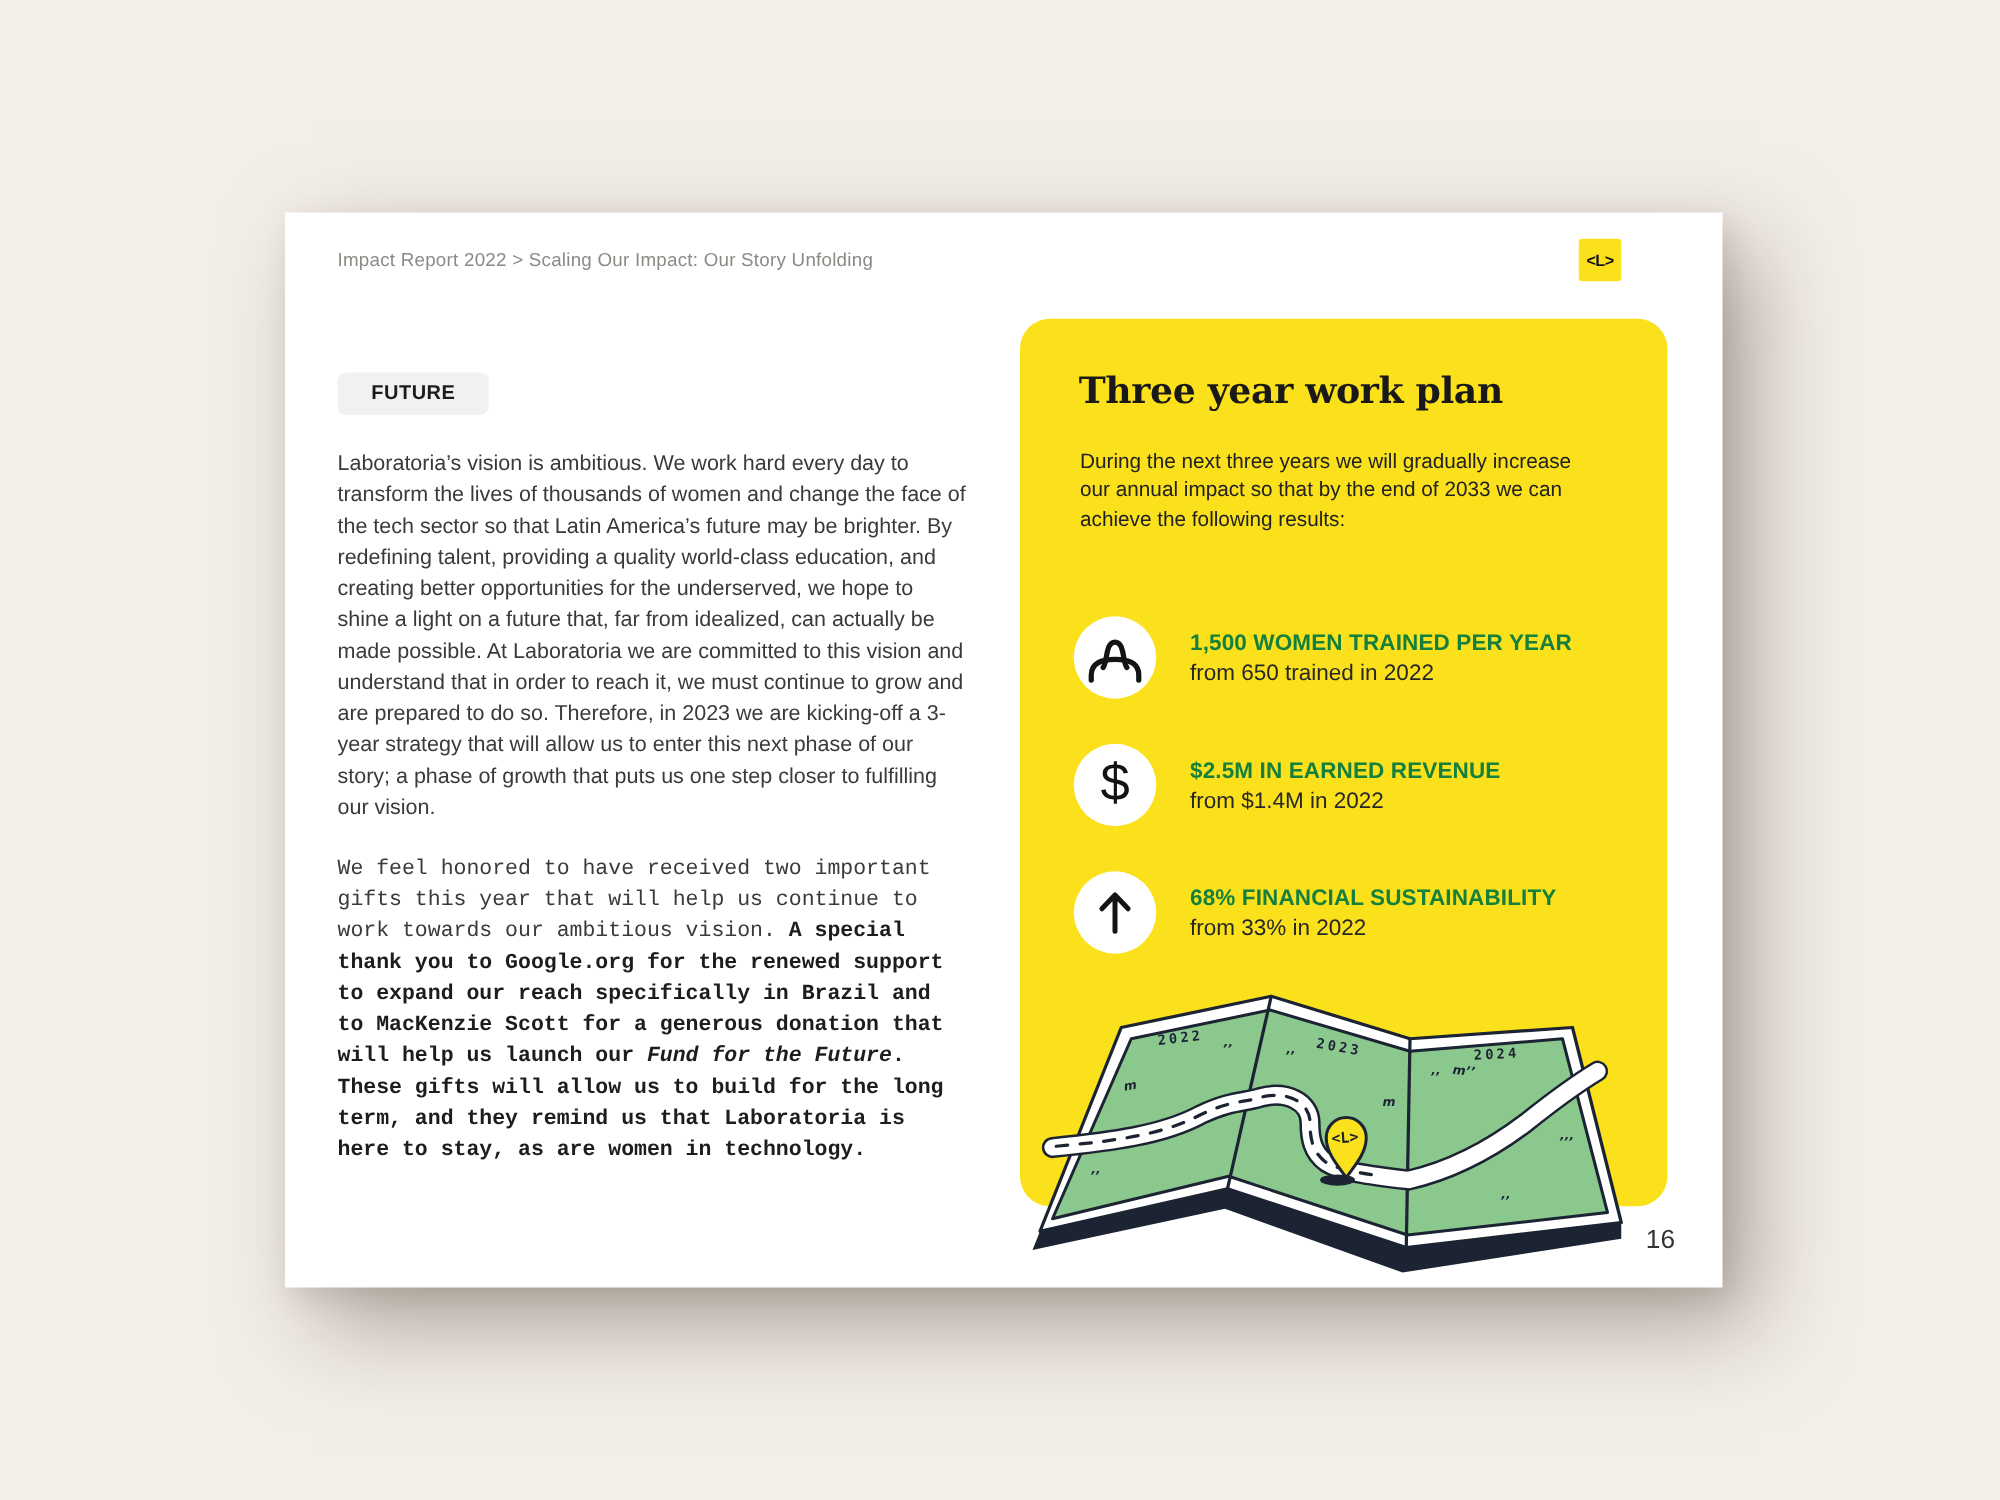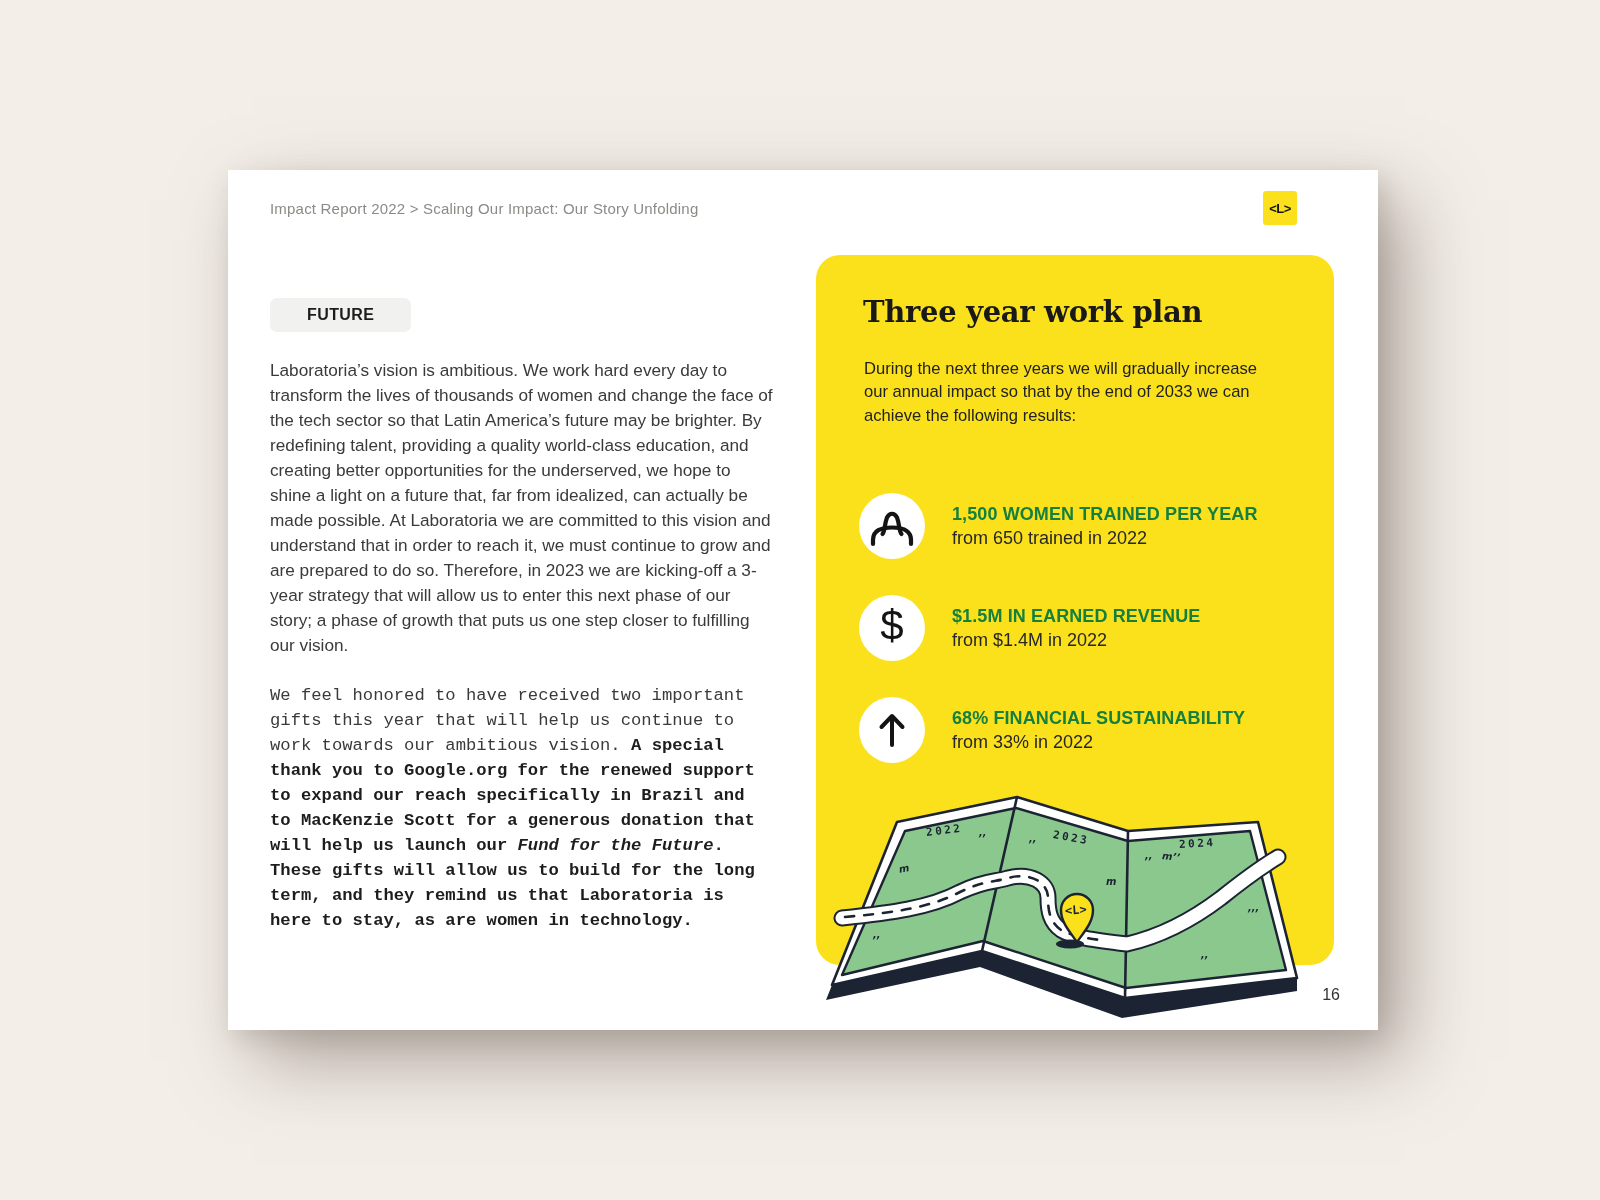--- a/index.html
+++ b/index.html
@@ -20,21 +20,21 @@
   }
   .logo {
     position:absolute; left:1035px; top:21px; width:34px; height:34px;
     background:#fbe11c; border-radius:3px;
     display:flex; align-items:center; justify-content:center;
     font-size:13px; font-weight:bold; color:#131313; letter-spacing:-0.5px;
   }
   .badge {
     position:absolute; left:42px; top:128px;
     background:#f1f1f0; border-radius:7px;
-    padding:8px 37px;
+    padding:8px 27px;
     font-size:16px; font-weight:bold; color:#1c1c1c; letter-spacing:0.4px;
   }
   .left-col {
     position:absolute; left:42px; top:188px; width:503px;
     font-size:17.2px; line-height:25px; color:#3a3a3a;
   }
   .left-col p + p { margin-top:25px;font-family:Liberation Mono, monospace; }
   .left-col b { color:#1d1d1d; }
   .left-col b i { font-style:italic; }
   .panel {
@@ -57,21 +57,21 @@
     flex:0 0 66px;
     display:flex; align-items:center; justify-content:center;
   }
   .item-text { margin-left:27px; }
   .item-title { font-size:18px; font-weight:bold; color:#15803d; letter-spacing:0.1px; }
   .item-sub { font-size:18px; color:#272727; margin-top:3px; }
   .dollar-glyph { font-size:42px; color:#141414; font-family:"Liberation Sans",sans-serif; line-height:1; padding-bottom:4px; }
   .map-svg { position:absolute; left:572px; top:600px; width:510px; height:250px; }
   .page-number {
     position:absolute; right:38px; bottom:26px;
-    font-size:16px; color:#333333;
+    font-size:21px; color:#333333;
   }
   .map-year {
     font-family:"DejaVu Sans Mono", monospace;
     font-size:11px; font-weight:bold; letter-spacing:2.5px; fill:#1c2433;
   }
   .map-mark {
     font-family:"DejaVu Sans", sans-serif; font-size:10px; font-weight:bold;
     fill:#1c2433; font-style:italic;
   }
   .pin-label {
@@ -114,21 +114,21 @@
           <div class="item-title">1,500 WOMEN TRAINED PER YEAR</div>
           <div class="item-sub">from 650 trained in 2022</div>
         </div>
       </div>
 
       <div class="item">
         <div class="item-circle">
           <span class="dollar-glyph">$</span>
         </div>
         <div class="item-text">
-          <div class="item-title">$1.5M IN EARNED REVENUE</div>
+          <div class="item-title">$2.5M IN EARNED REVENUE</div>
           <div class="item-sub">from $1.4M in 2022</div>
         </div>
       </div>
 
       <div class="item">
         <div class="item-circle">
           <svg width="44" height="44" viewBox="-22 -22 44 44">
             <path d="M 0,15 L 0,-13 M -10.5,-3 L 0,-14 L 10.5,-3" fill="none" stroke="#141414" stroke-width="4" stroke-linecap="round" stroke-linejoin="round"></path>
           </svg>
         </div>

